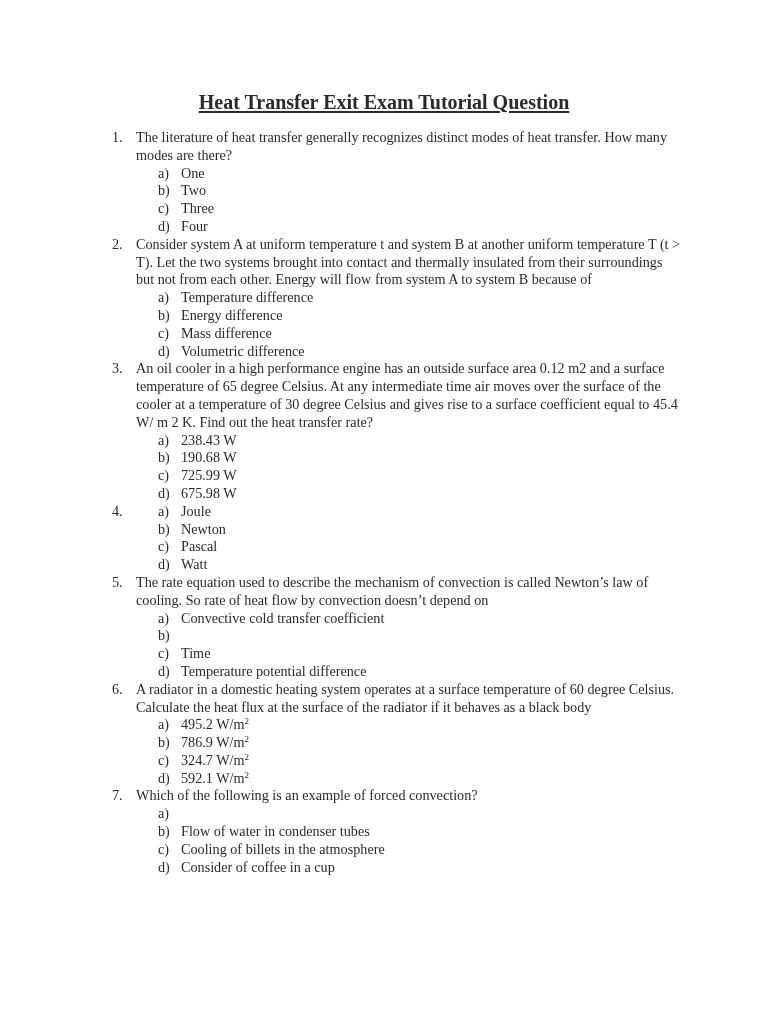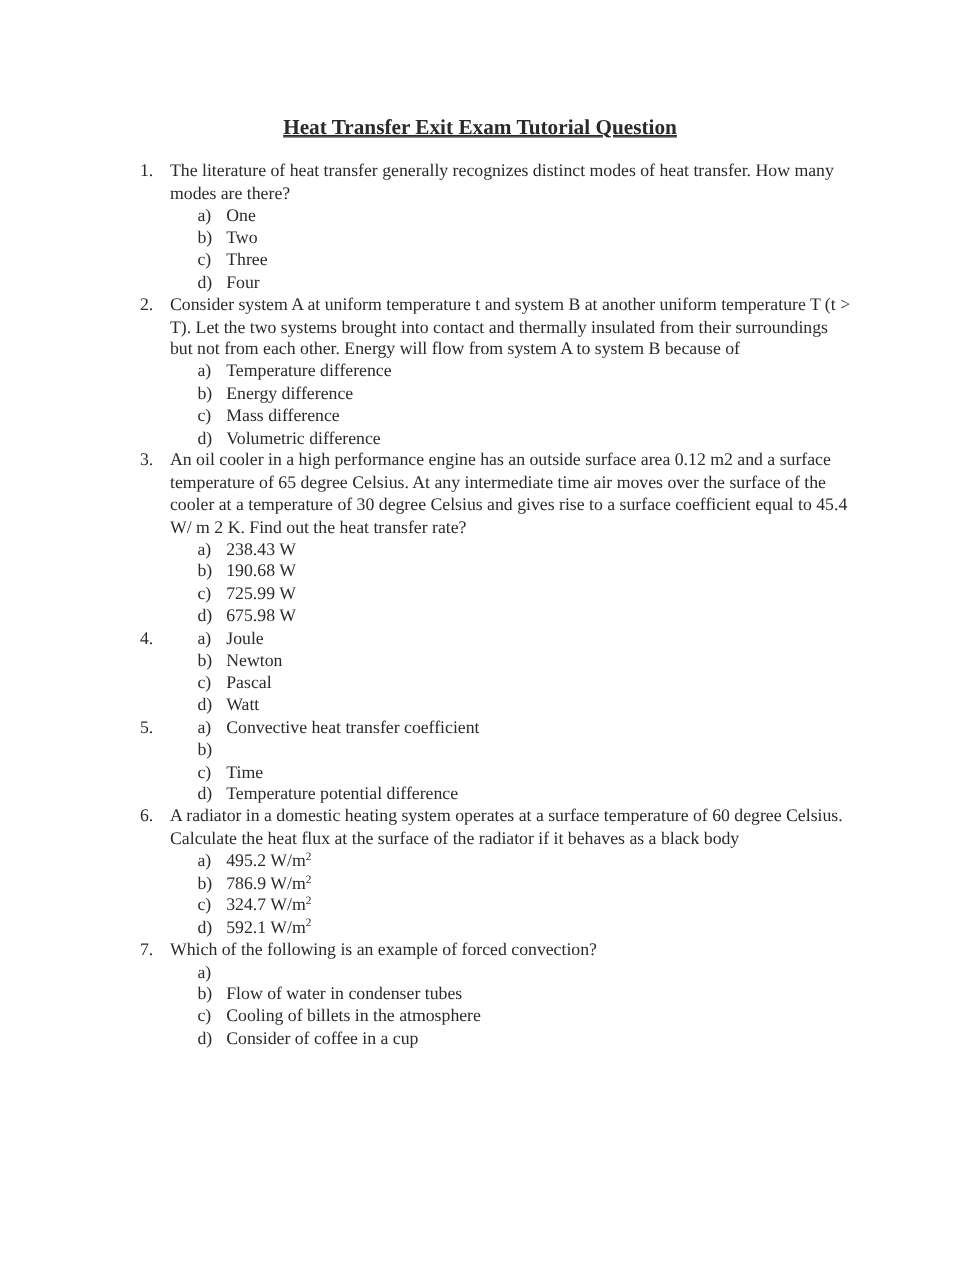--- a/index.html
+++ b/index.html
@@ -20,23 +20,22 @@
       left: 0; top: 0;
       width: 768px; height: 1024px;
     }
     .title {
       position: absolute;
       top: 92px;
       left: 0;
       width: 768px;
       text-align: center;
       font-weight: bold;
-      font-size: 17px;
+      font-size: 20px;
       line-height: 20px;
-      text-decoration: underline;
     }
     .title span {
       text-decoration: underline;
       text-underline-offset: 2px;
     }
     .questions {
       position: absolute;
       top: 129px;
       left: 0;
       width: 768px;
@@ -126,22 +125,23 @@
       <ul class="opts">
         <li class="opt"><span class="opt-letter">a)</span><span>Joule</span></li>
         <li class="opt"><span class="opt-letter">b)</span><span>Newton</span></li>
         <li class="opt"><span class="opt-letter">c)</span><span>Pascal</span></li>
         <li class="opt"><span class="opt-letter">d)</span><span>Watt</span></li>
       </ul>
     </div>
 
     <div class="q">
       <span class="q-num">5.</span>
+      <span class="q-text">The rate equation used to describe the mechanism of convection is called Newton’s law of cooling. So rate of heat flow by convection doesn’t depend on</span>
       <ul class="opts">
-        <li class="opt"><span class="opt-letter">a)</span><span>Convective heat transfer coefficient</span></li>
+        <li class="opt"><span class="opt-letter">a)</span><span>Convective cold transfer coefficient</span></li>
         <li class="opt"><span class="opt-letter">b)</span></li>
         <li class="opt"><span class="opt-letter">c)</span><span>Time</span></li>
         <li class="opt"><span class="opt-letter">d)</span><span>Temperature potential difference</span></li>
       </ul>
     </div>
 
     <div class="q">
       <span class="q-num">6.</span>
       <span class="q-text">A radiator in a domestic heating system operates at a surface temperature of 60 degree Celsius. Calculate the heat flux at the surface of the radiator if it behaves as a black body</span>
       <ul class="opts">

